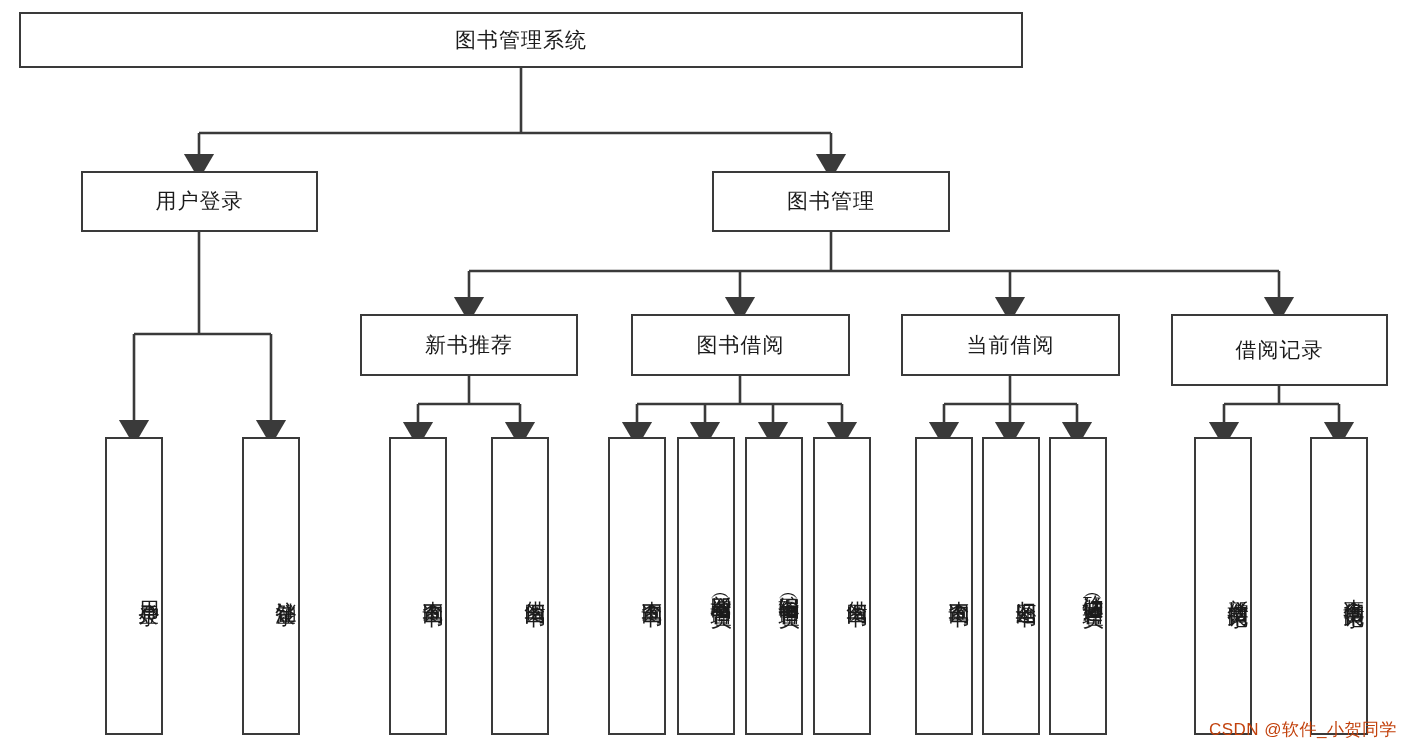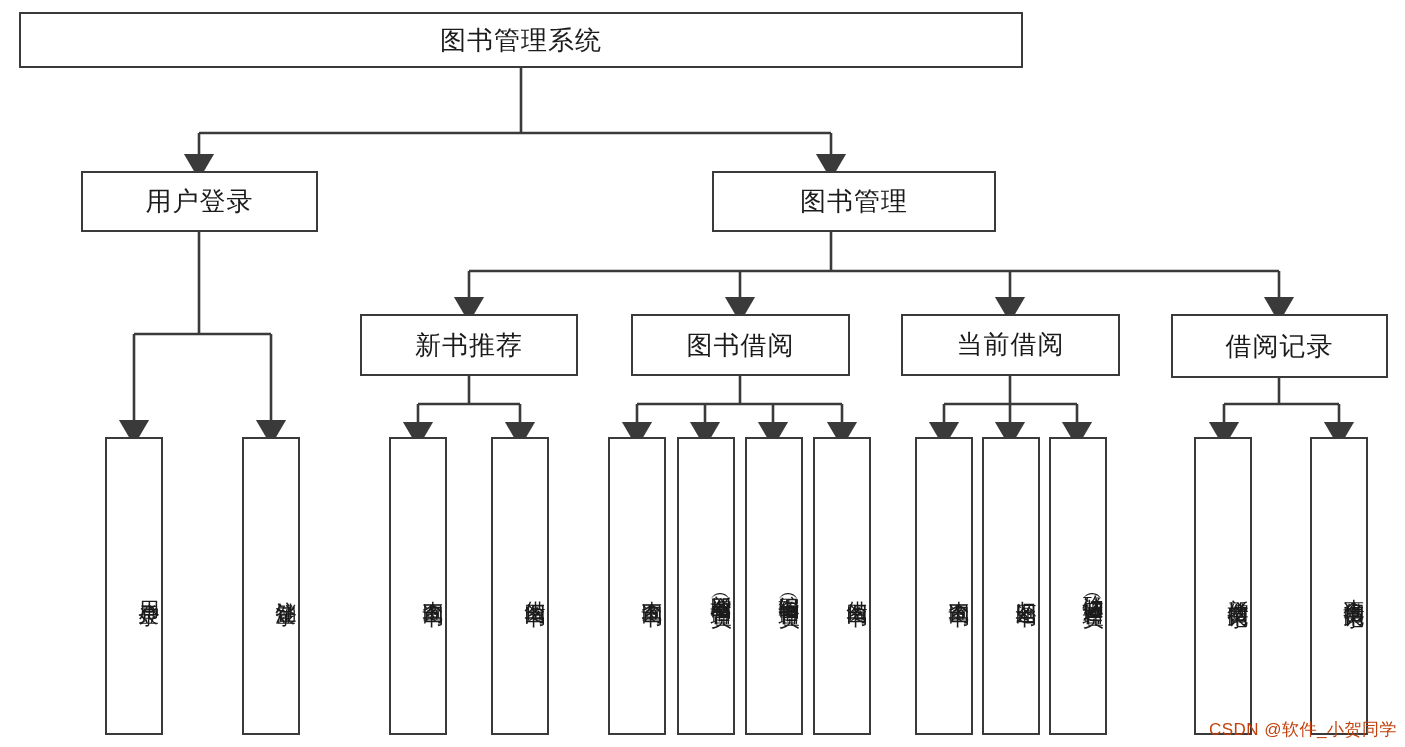--- a/index.html
+++ b/index.html
@@ -22,21 +22,21 @@
     box-sizing: border-box;
     border: 2.5px solid #3a3a3a;
     background: #ffffff;
     display: flex;
     align-items: center;
     justify-content: center;
     color: #1b1b1b;
     line-height: 1.18;
   }
   .node.horiz {
-    font-size: 26px;
+    font-size: 21px;
     letter-spacing: 1px;
   }
   .node.vert {
     writing-mode: vertical-rl;
     text-orientation: upright;
     font-size: 21px;
     align-items: flex-start;
     justify-content: center;
     padding-top: 4px;
     letter-spacing: 2px;
@@ -118,34 +118,34 @@
     </g>
   </svg>
 
   <div class="node horiz" style="left:19px; top:12px; width:1004px; height:56px;">
     <span>图书管理系统</span>
   </div>
 
   <div class="node horiz" style="left:81px; top:171px; width:237px; height:61px;">
     <span>用户登录</span>
   </div>
-  <div class="node horiz" style="left:712px; top:171px; width:284px; height:61px;">
+  <div class="node horiz" style="left:712px; top:171px; width:238px; height:61px;">
     <span>图书管理</span>
   </div>
 
   <div class="node horiz" style="left:631px; top:314px; width:219px; height:62px;">
     <span>图书借阅</span>
   </div>
   <div class="node horiz" style="left:360px; top:314px; width:218px; height:62px;">
     <span>新书推荐</span>
   </div>
   <div class="node horiz" style="left:901px; top:314px; width:219px; height:62px;font-family:Liberation Serif, serif;">
     <span>当前借阅</span>
   </div>
-  <div class="node horiz" style="left:1171px; top:314px; width:217px; height:64px;">
+  <div class="node horiz" style="left:1171px; top:314px; width:217px; height:72px;">
     <span>借阅记录</span>
   </div>
 
   <div class="node vert" style="left:105px; top:437px; width:58px; height:298px;">
     <span>用户登录</span>
   </div>
   <div class="node vert" style="left:242px; top:437px; width:58px; height:298px;">
     <span>注销登录</span>
   </div>
 

